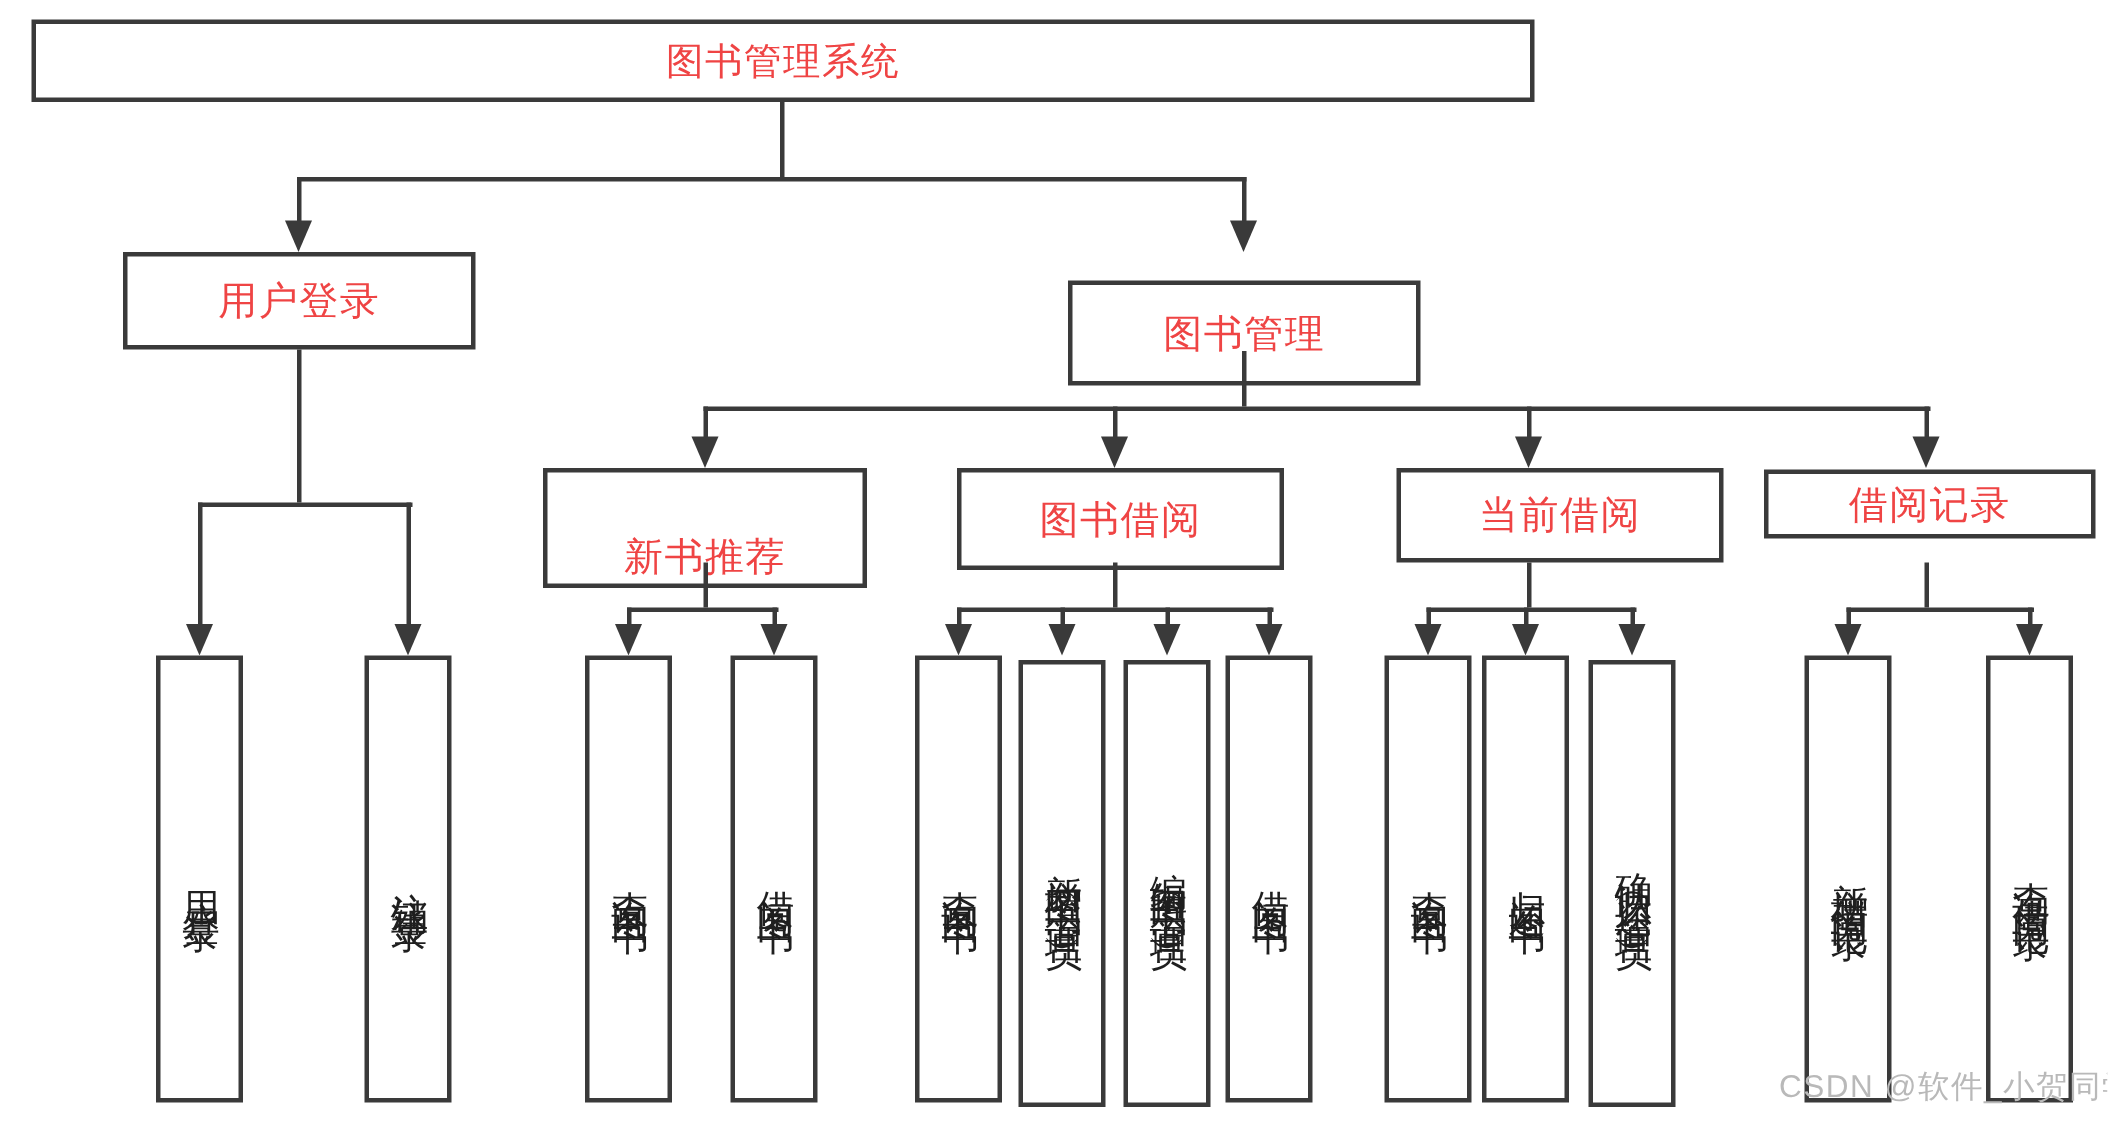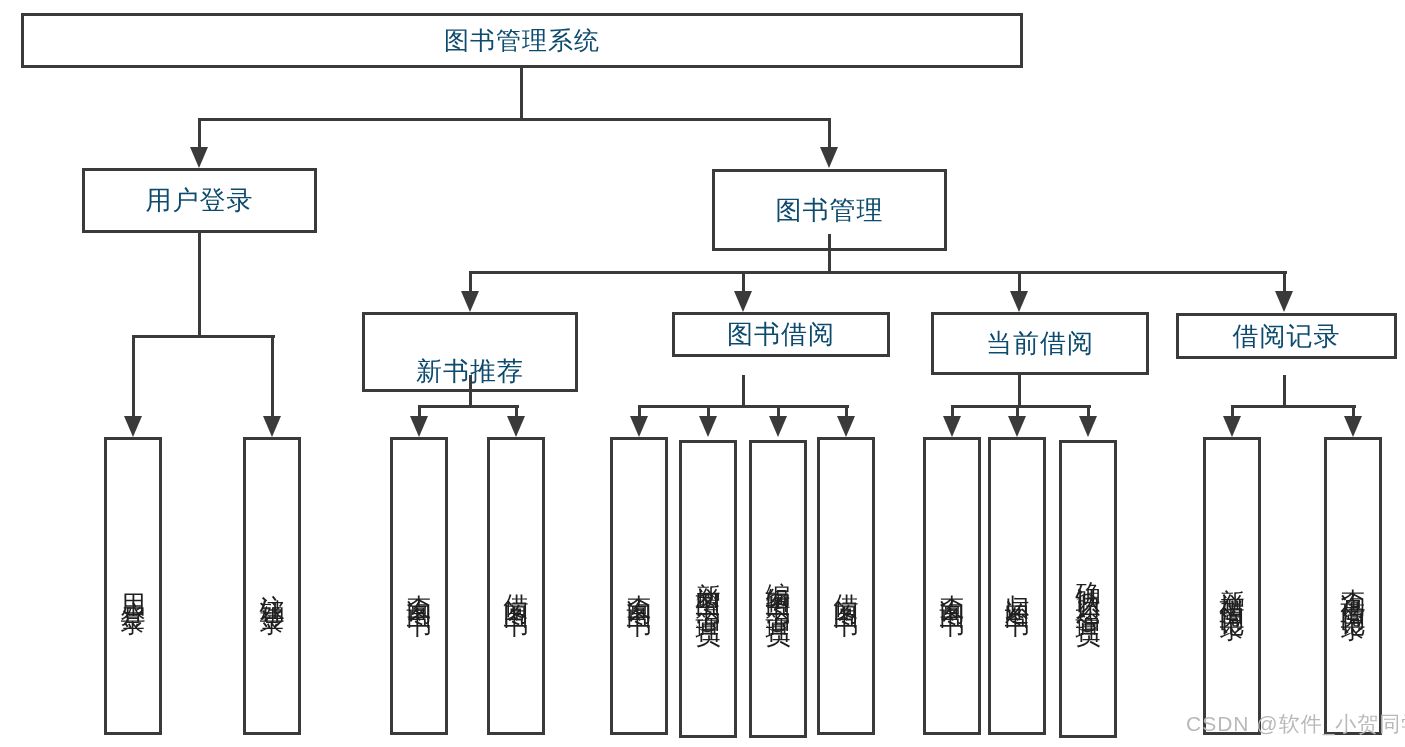--- a/index.html
+++ b/index.html
@@ -4,21 +4,21 @@
 <style>
   html,body{margin:0;padding:0;background:#ffffff;}
   #canvas{
     position:relative;width:1405px;height:747px;background:#ffffff;
     font-family:"Liberation Sans","DejaVu Sans",sans-serif;
     color:#1f1f1f;overflow:hidden;
   }
   .box{
     position:absolute;box-sizing:border-box;border:3px solid #3a3a3a;
     background:#ffffff;display:flex;align-items:center;justify-content:center;
-    font-size:26px;color:#0c4a6e;letter-spacing:1px;
+    font-size:26px;color:#ef4444;letter-spacing:1px;
   }
   .vbox{
     position:absolute;box-sizing:border-box;border:3px solid #3a3a3a;
     background:#ffffff;display:flex;align-items:center;justify-content:center;
     font-size:25px;color:#1f1f1f;
   }
   .vbox .vtext{
     writing-mode:vertical-rl;text-orientation:mixed;
     letter-spacing:6px;line-height:1;white-space:nowrap;
   }
@@ -48,21 +48,21 @@
   <div class="vline" style="left:520px;top:68px;height:50px;"></div>
   <div class="hline" style="left:198px;top:118px;width:633px;"></div>
   <div class="vline" style="left:198px;top:118px;height:31px;"></div>
   <div class="arrow" style="left:190px;top:147px;"></div>
   <div class="vline" style="left:828px;top:118px;height:31px;"></div>
   <div class="arrow" style="left:820px;top:147px;"></div>
 
   <div class="box" style="left:82px;top:168px;width:235px;height:65px;">
     <span>用户登录</span>
   </div>
-  <div class="box" style="left:712px;top:169px;width:235px;height:82px;">
+  <div class="box" style="left:712px;top:187px;width:235px;height:70px;">
     <span>图书管理</span>
   </div>
 
   <div class="vline" style="left:198px;top:233px;height:102px;"></div>
   <div class="hline" style="left:132px;top:335px;width:143px;"></div>
   <div class="vline" style="left:132px;top:335px;height:83px;"></div>
   <div class="arrow" style="left:124px;top:416px;"></div>
   <div class="vline" style="left:271px;top:335px;height:83px;"></div>
   <div class="arrow" style="left:263px;top:416px;"></div>
 
@@ -73,21 +73,21 @@
   <div class="vline" style="left:742px;top:271px;height:22px;"></div>
   <div class="arrow" style="left:734px;top:291px;"></div>
   <div class="vline" style="left:1018px;top:271px;height:22px;"></div>
   <div class="arrow" style="left:1010px;top:291px;"></div>
   <div class="vline" style="left:1283px;top:271px;height:22px;"></div>
   <div class="arrow" style="left:1275px;top:291px;"></div>
 
   <div class="box" style="left:362px;top:312px;width:216px;height:80px;align-items:flex-end;">
     <span>新书推荐</span>
   </div>
-  <div class="box" style="left:672px;top:312px;width:218px;height:45px;">
+  <div class="box" style="left:638px;top:312px;width:218px;height:68px;">
     <span>图书借阅</span>
   </div>
   <div class="box" style="left:911px;top:312px;width:218px;height:63px;margin-left:20px;">
     <span>当前借阅</span>
   </div>
   <div class="box" style="left:1176px;top:313px;width:221px;height:46px;">
     <span>借阅记录</span>
   </div>
 
   <div class="vline" style="left:469px;top:375px;height:30px;"></div>

